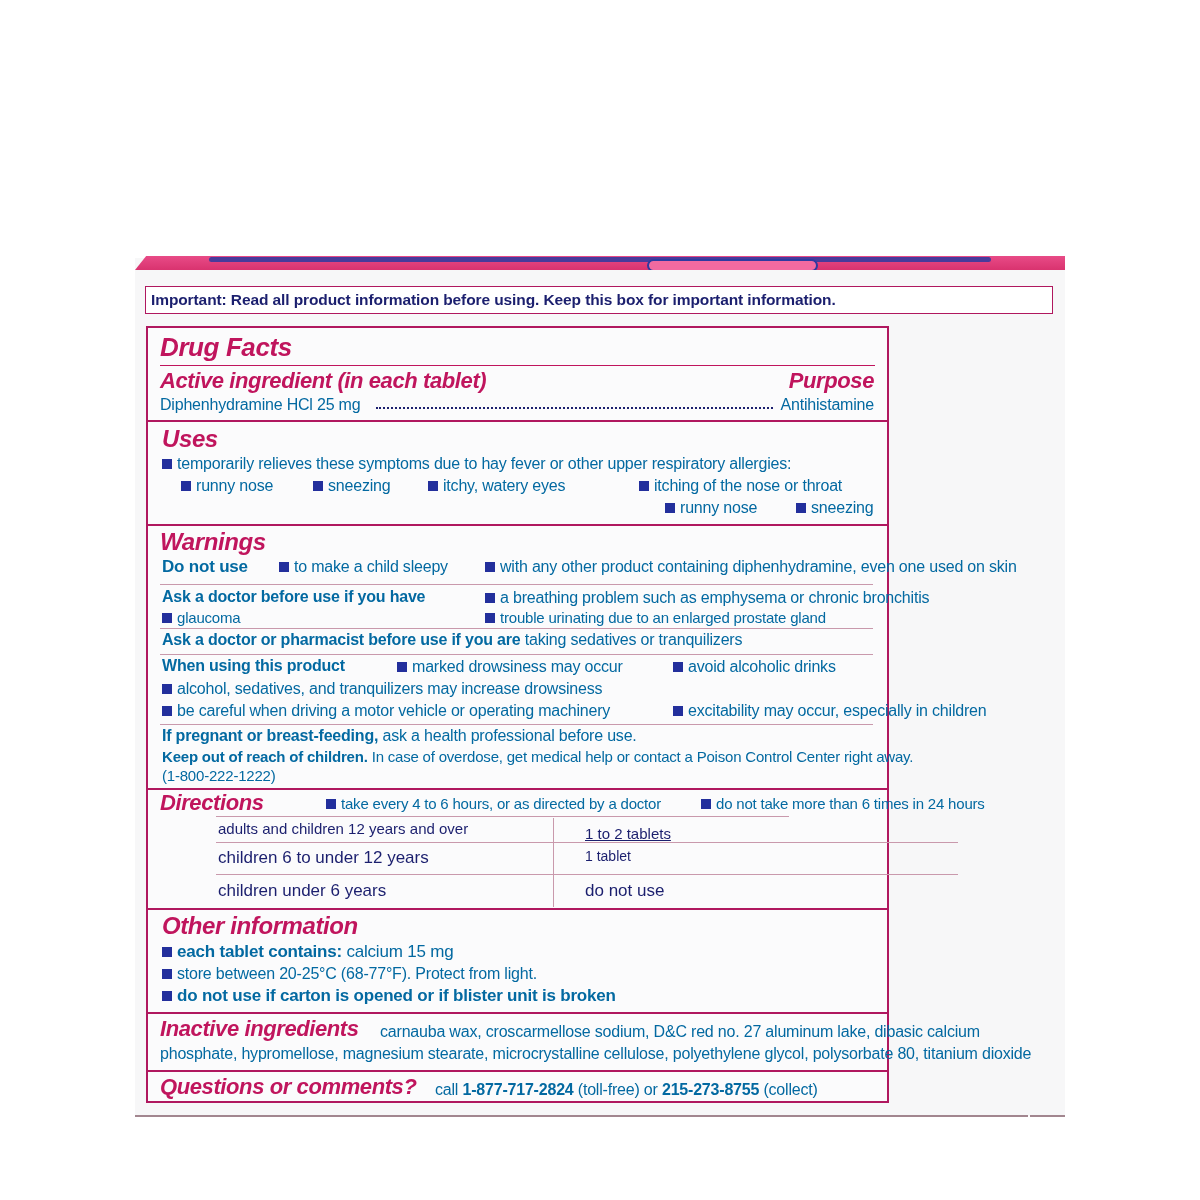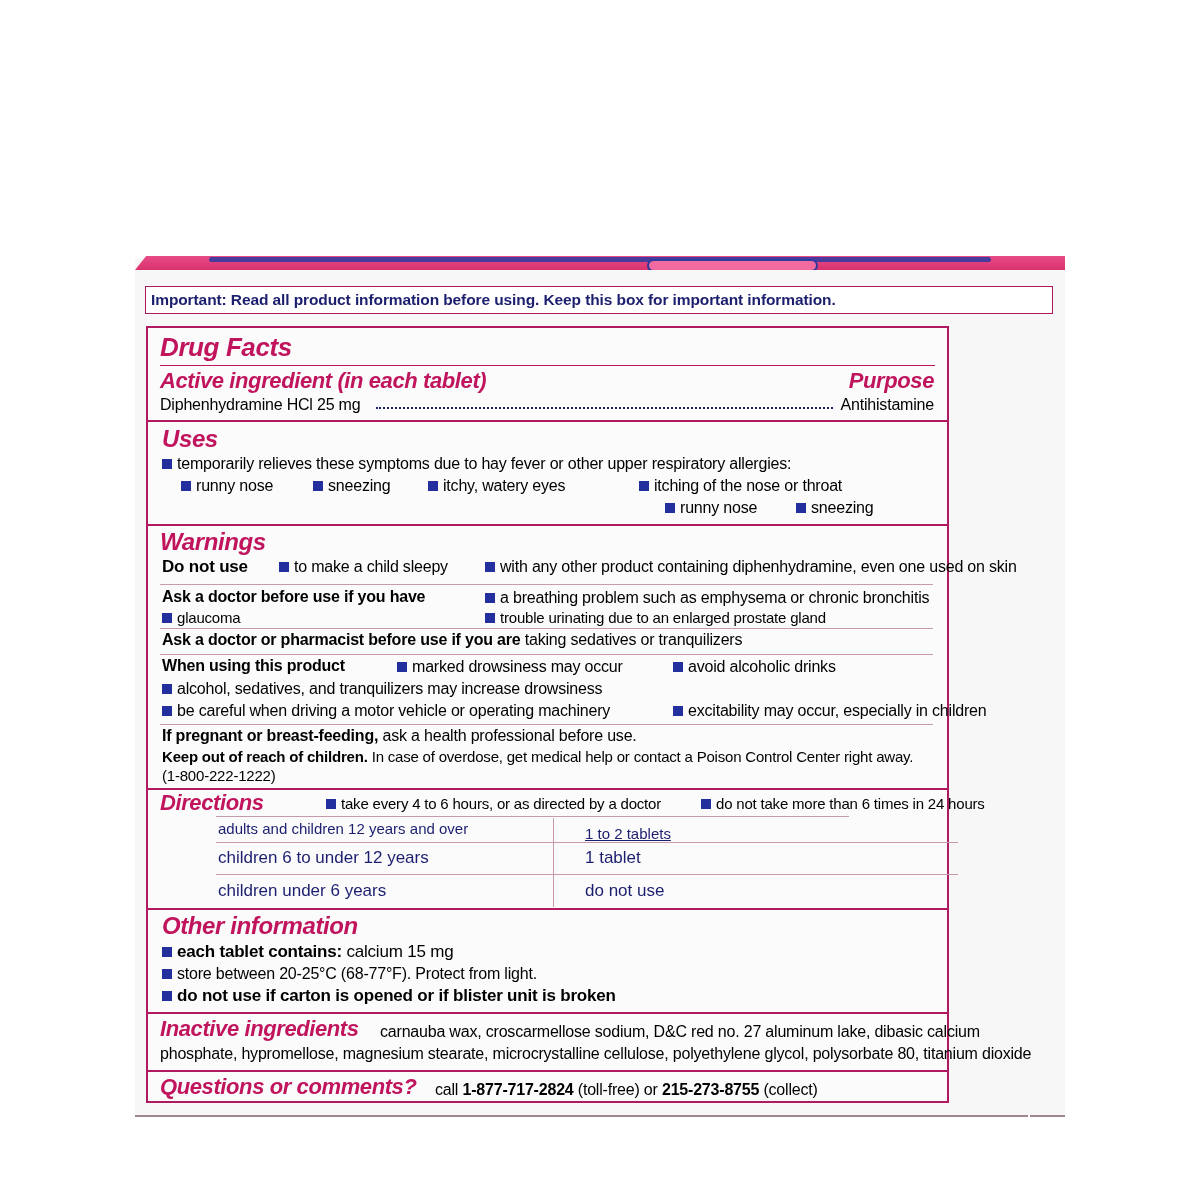--- a/index.html
+++ b/index.html
@@ -11,27 +11,27 @@
           clip-path:polygon(1.2% 0,100% 0,100% 100%,0 100%); }
   .flap .band { position:absolute; left:8%; right:8%; top:1px; height:5px; background:#2d3aa0; border-radius:3px; opacity:.85; }
   .flap .logo { position:absolute; left:55%; width:18%; top:3px; height:9px; border:2px solid #2d3aa0; border-radius:8px; background:#f26aa0; }
   .bottom-edge { position:absolute; left:135px; top:1115px; width:893px; height:2px; background:#a2868f; }
   .bottom-edge2 { position:absolute; left:1030px; top:1115px; width:35px; height:2px; background:#a2868f; }
 
   .important { position:absolute; left:145px; top:286px; width:908px; height:28px; border:1.5px solid #b0185f;
                box-sizing:border-box; background:#fff; display:flex; align-items:center; padding-left:5px;
                font-weight:bold; font-size:15.5px; color:#1b1f6e; transform-origin:left; letter-spacing:-0.1px; }
 
-  .facts { position:absolute; left:146px; top:326px; width:803px; height:777px; border:2px solid #b0185f;
+  .facts { position:absolute; left:146px; top:326px; width:743px; height:777px; border:2px solid #b0185f;
            box-sizing:border-box; background:#fbfbfc; }
   .hr-thick { position:absolute; left:0; right:0; height:2px; background:#b0185f; }
   .hr-thin { position:absolute; left:12px; right:14px; height:1px; background:#c999ac; }
   .title { position:absolute; font-style:italic; font-weight:bold; color:#c0155d; font-size:24px; letter-spacing:-0.4px; }
   .t2 { font-size:22px; }
-  .txt { position:absolute; font-size:16px; color:#000000; white-space:nowrap; letter-spacing:-0.2px; }
+  .txt { position:absolute; font-size:16px; color:#0369a1; white-space:nowrap; letter-spacing:-0.2px; }
   .b { font-weight:bold; }
   .sq { display:inline-block; width:10px; height:10px; background:#232f9c; margin-right:5px; vertical-align:0px; }
   .dots { position:absolute; left:232px; right:100px; top:82px; border-bottom:2px dotted #1b1f6e; height:0; }
 
   .dir-table { position:absolute; left:68px; top:489px; width:742px; }
   .dir-row { position:relative; height:31px; border-bottom:1px solid #c999ac; }
   .dir-row:last-child { border-bottom:none; }
   .dir-cell { position:absolute; top:6px; font-size:16px; color:#1b1f6e; white-space:nowrap; }
   .dir-div { position:absolute; left:405px; top:490px; width:1px; height:89px; background:#c999ac; }
 </style>
@@ -101,21 +101,21 @@
   <div class="txt" style="left:144px; top:467px; font-size:15px;margin-left:34px;"><span class="sq"></span><span>take every 4 to 6 hours, or as directed by a doctor</span></div>
   <div class="txt" style="left:553px; top:467px; font-size:15px;"><span class="sq"></span><span>do not take more than 6 times in 24 hours</span></div>
   <div class="hr-thin" style="top:488px; left:68px; right:98px;"></div>
   <div class="dir-table">
     <div class="dir-row" style="height:25px;">
       <span class="dir-cell" style="left:2px; top:3px; font-size:15px;">adults and children 12 years and over</span>
       <span class="dir-cell" style="left:369px; top:8px; font-size:15px;text-decoration:underline;">1 to 2 tablets</span>
     </div>
     <div class="dir-row">
       <span class="dir-cell" style="left:2px; top:5px; font-size:17px;">children 6 to under 12 years</span>
-      <span class="dir-cell" style="left:369px; top:5px; font-size:17px;">1 tablet</span>
+      <span class="dir-cell" style="left:369px; top:5px; font-size:14px;">1 tablet</span>
     </div>
     <div class="dir-row">
       <span class="dir-cell" style="left:2px; top:6px; font-size:17px;">children under 6 years</span>
       <span class="dir-cell" style="left:369px; top:6px; font-size:17px;">do not use</span>
     </div>
   </div>
   <div class="dir-div"></div>
   <div class="hr-thick" style="top:580px;"></div>
 
   <div class="title" style="left:14px; top:584px;">Other information</div>

